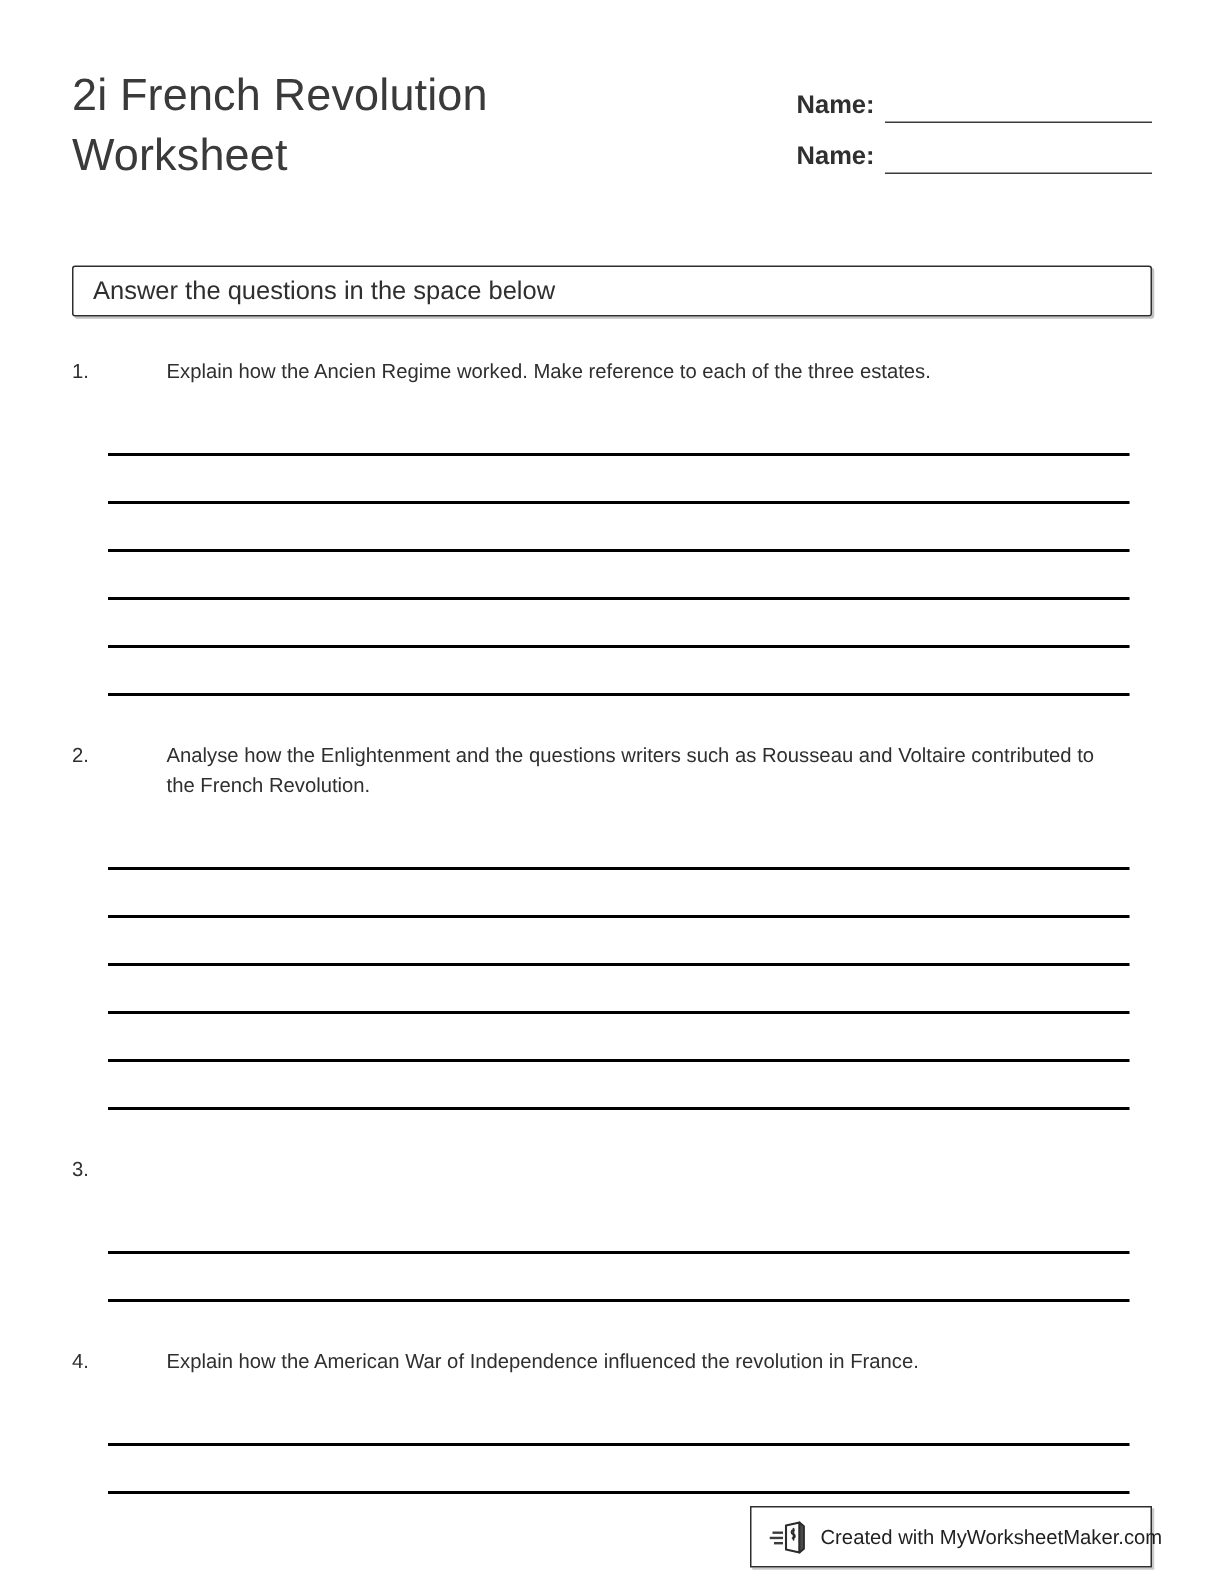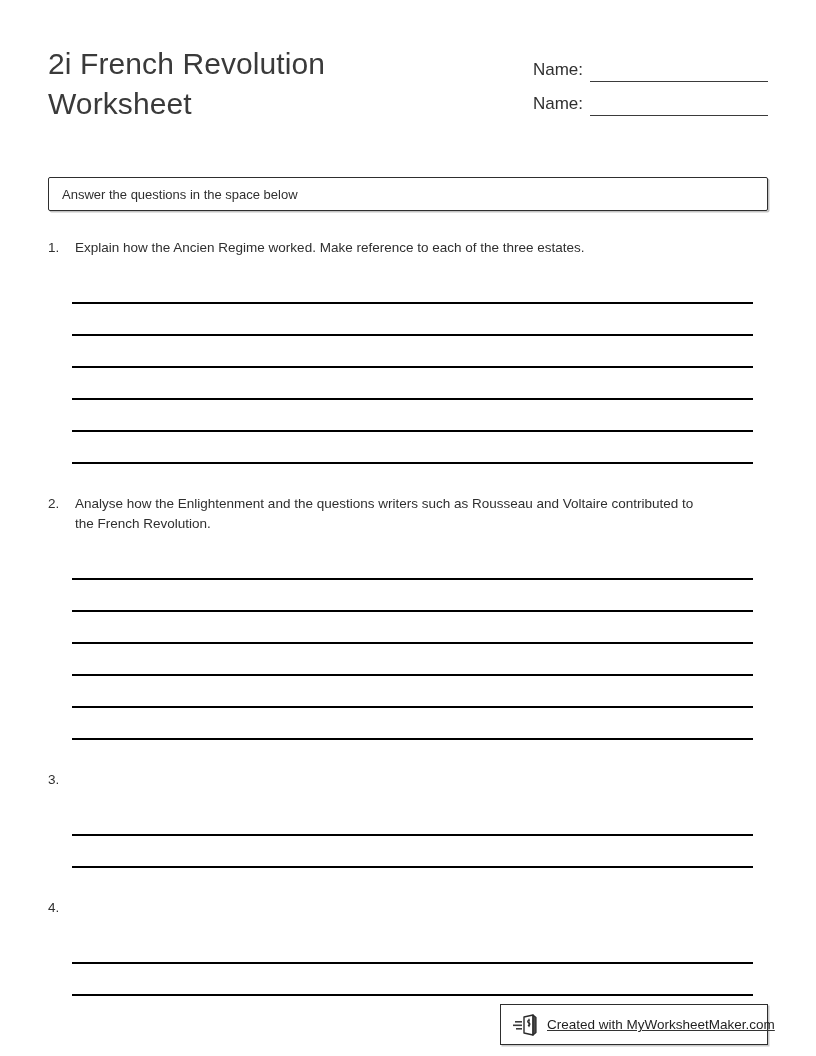--- a/index.html
+++ b/index.html
@@ -50,21 +50,21 @@
   }
   .nd-row {
     display: flex;
     align-items: flex-end;
     justify-content: flex-end;
     height: 34px;
   }
   .nd-label {
     font-size: 17px;
     color: #303030;
-    font-weight: 400;
+    font-weight: 700;
     padding-right: 7px;
     padding-bottom: 2px;
     white-space: nowrap;
   }
   .nd-line {
     width: 178px;
     border-bottom: 1.6px solid #3b3b3b;
     height: 20px;
     box-sizing: border-box;
   }
@@ -78,21 +78,21 @@
     height: 34px;
     border: 1px solid #2e2e2e;
     border-radius: 2px;
     box-sizing: border-box;
     box-shadow: 1.5px 1.5px 0 rgba(120,120,120,0.45);
     display: flex;
     align-items: center;
   }
   .instruction-text {
     padding-left: 13px;
-    font-size: 13px;
+    font-size: 17px;
     color: #2f2f2f;
   }
 
   
   .questions {
     position: absolute;
     left: 48px;
     top: 238px;
     width: 720px;
   }
@@ -109,20 +109,21 @@
     font-size: 13.5px;
     line-height: 20px;
     color: #2f2f2f;
   }
   .q-text {
     flex: 1 1 auto;
     font-size: 13.5px;
     line-height: 20px;
     color: #2f2f2f;
     max-width: 640px;
+    margin-left: 36px;
   }
   .answer-lines {
     margin-left: 24px;
     margin-top: 14px;
   }
   .answer-line {
     height: 32px;
     border-bottom: 2.4px solid #000000;
     width: 681px;
     box-sizing: border-box;
@@ -137,21 +138,20 @@
     left: 500px;
     top: 1004px;
     width: 268px;
     height: 41px;
     border: 1px solid #2e2e2e;
     box-sizing: border-box;
     background: #ffffff;
     display: flex;
     align-items: center;
     box-shadow: 1.5px 1.5px 0 rgba(120,120,120,0.4);
-    text-decoration: underline;
   }
   .badge-icon {
     width: 28px;
     height: 22px;
     margin-left: 12px;
     margin-right: 6px;
     flex: 0 0 28px;
     display: block;
   }
   .badge-text {
@@ -221,20 +221,21 @@
         </div>
         <div class="answer-lines">
           <div class="answer-line"></div>
           <div class="answer-line"></div>
         </div>
         <div class="q-gap-after"></div>
       </div>
       <div class="question-block">
         <div class="q-row">
           <div class="q-num">4.</div>
+          <div class="q-text">Explain how the American War of Independence influenced the revolution in France.</div>
         </div>
         <div class="answer-lines">
           <div class="answer-line"></div>
           <div class="answer-line"></div>
         </div>
         <div class="q-gap-after"></div>
       </div>
     </div>
 
   <div class="footer-badge">

